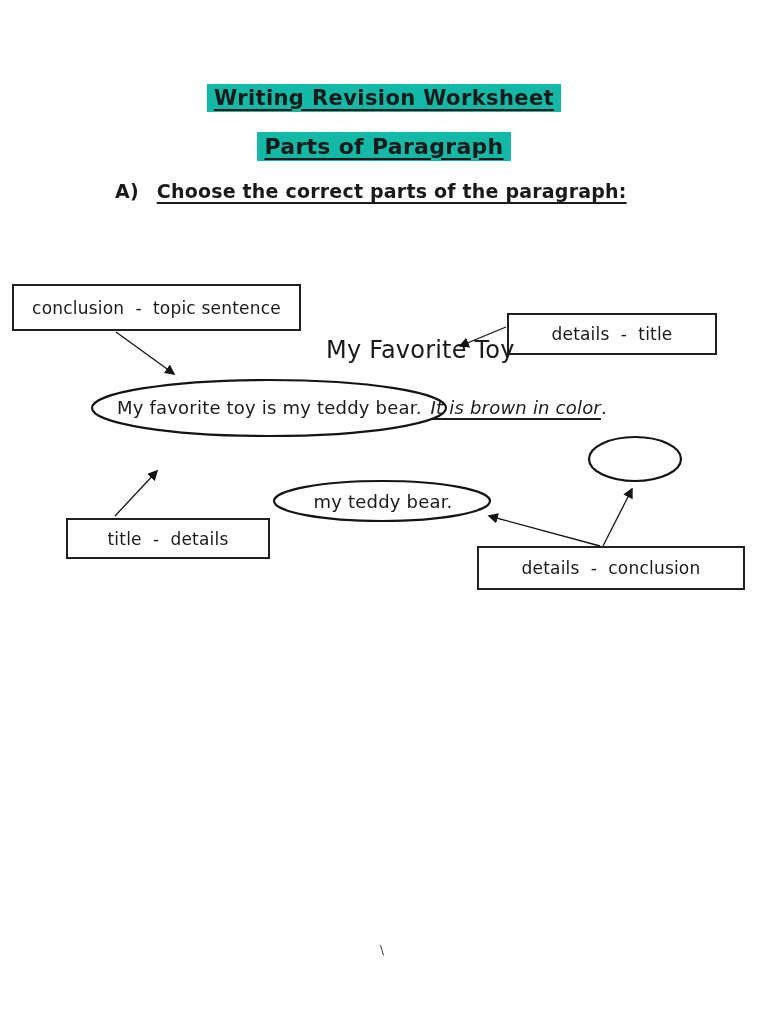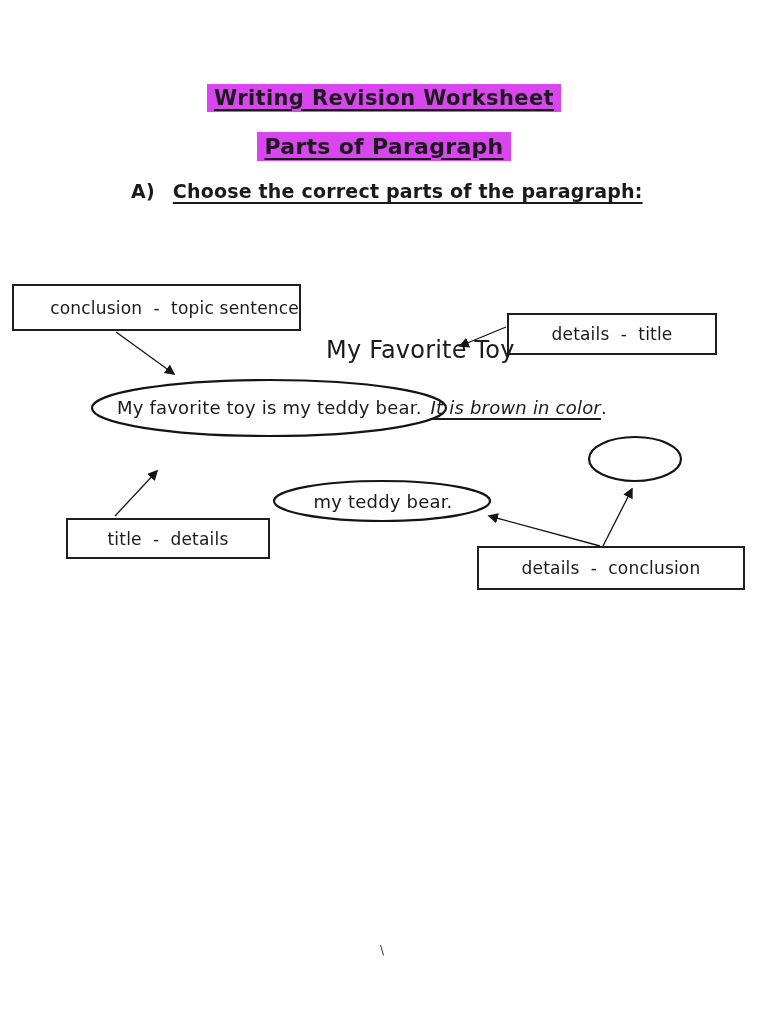--- a/index.html
+++ b/index.html
@@ -8,48 +8,48 @@
     width: 768px;
     height: 1024px;
     background: #ffffff;
     font-family: "DejaVu Sans", sans-serif;
     color: #1a1a1a;
     overflow: hidden;
   }
   .abs { position: absolute; white-space: pre; }
   .center-row { left: 0; width: 768px; text-align: center; }
   .hl {
-    background: #d946ef;
+    background: #14b8a6;
     padding: 2px 7px;
     text-decoration: underline;
     text-decoration-thickness: 1.6px;
     text-underline-offset: 4px;
   }
   .doc-title { top: 86px; font-size: 21px; font-weight: bold; letter-spacing: 0.4px; }
   .doc-subtitle { top: 134px; font-size: 22px; font-weight: bold; letter-spacing: 0.3px; }
-  .instruction-row { top: 180px; left: 131px; font-size: 19px; font-weight: bold; letter-spacing: 0.2px; }
+  .instruction-row { top: 180px; left: 115px; font-size: 19px; font-weight: bold; letter-spacing: 0.2px; }
   .instruction-row .task {
     margin-left: 18px;
     text-decoration: underline;
     text-decoration-thickness: 1.6px;
     text-underline-offset: 4px;
   }
   .answer-box {
     position: absolute;
     border: 2px solid #1f1f1f;
     background: #ffffff;
     display: flex;
     align-items: center;
     justify-content: center;
     font-size: 17px;
     letter-spacing: 0.2px;
     white-space: pre;
     box-sizing: border-box;
   }
-  .box-1 { left: 12px;  top: 284px; width: 289px; height: 47px; justify-content: flex-end; }
+  .box-1 { left: 12px;  top: 284px; width: 289px; height: 47px; }
   .box-2 { left: 507px; top: 313px; width: 210px; height: 42px; }
   .box-3 { left: 66px;  top: 518px; width: 204px; height: 41px; }
   .box-4 { left: 477px; top: 546px; width: 268px; height: 44px; }
   .para { font-size: 18px; letter-spacing: 0.2px; }
   .p-title { left: 294px; top: 336px; font-size: 24px; margin-left: 32px; }
   .p-line1 { left: 117px; top: 397px; }
   .p-line2 { left: 115px; top: 449px; }
   .p-line3 { left: 383px; top: 491px; transform: translateX(-50%); }
   .u {
     text-decoration: underline;

